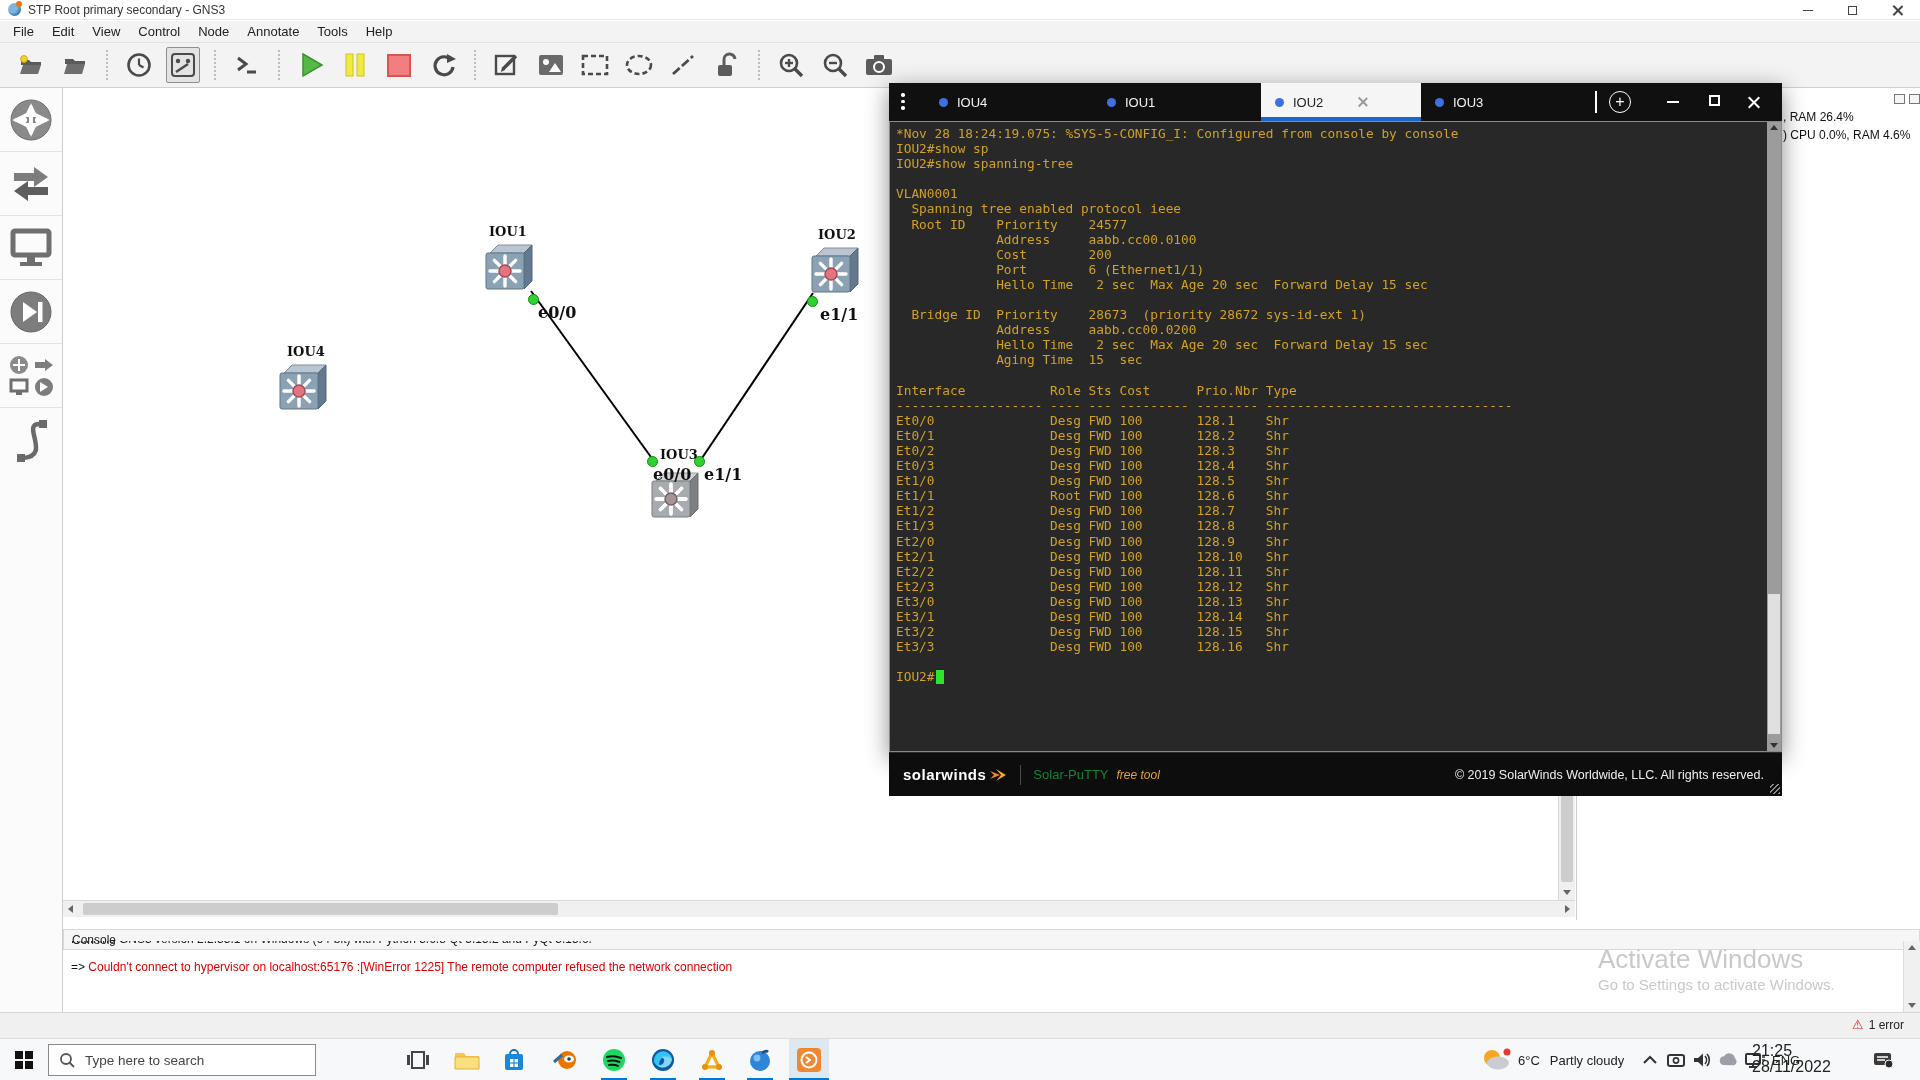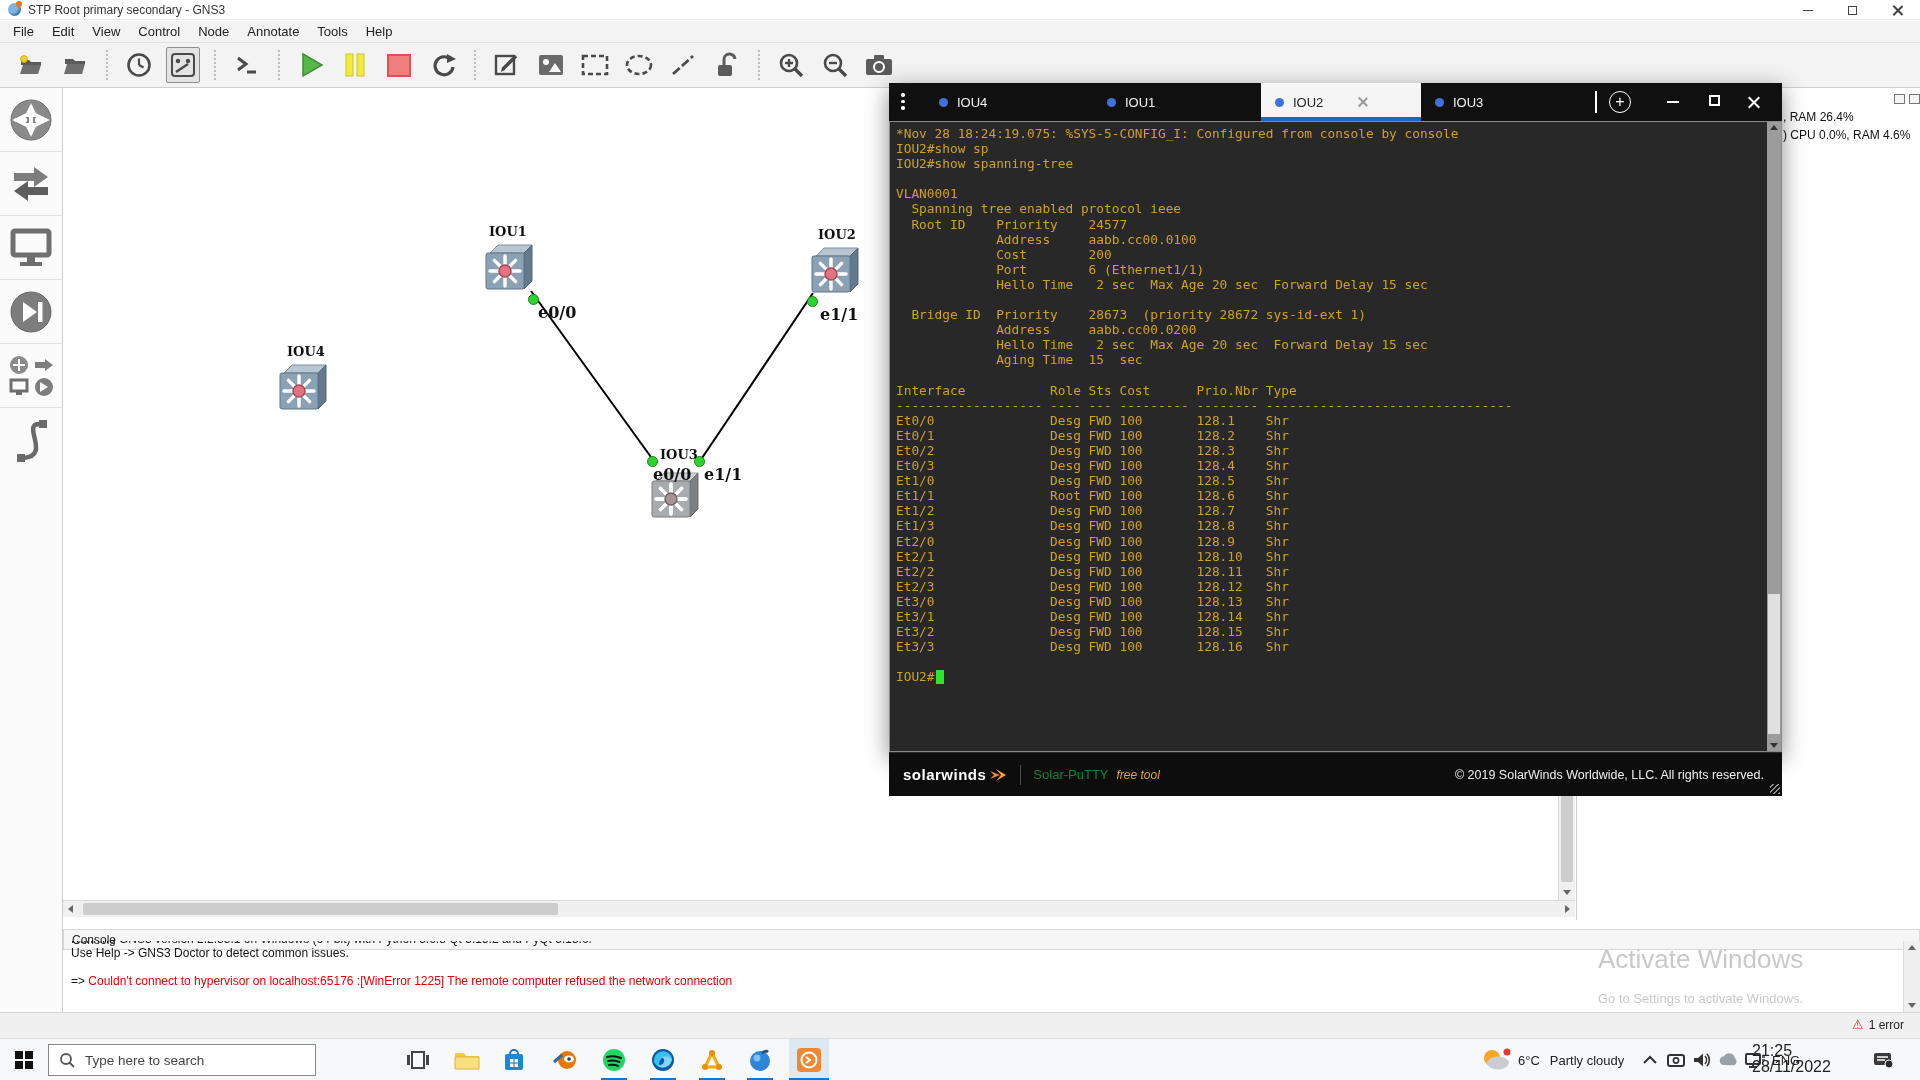--- a/index.html
+++ b/index.html
@@ -65,21 +65,21 @@
   .console-body { position:absolute; left:1px; top:21px; width:1839px; height:71px; overflow:hidden; font-size:12px; color:#111; line-height:14px; padding-left:7px; }
   .console-line { white-space:nowrap; }
   .console-clipped { margin-top:-9px; color:#222; }
   .console-error { color:#e00000; }
   .console-error .prefix { color:#111; }
   .console-scroll { position:absolute; right:0; top:21px; width:17px; height:71px; background:#f0f0f0; border-left:1px solid #dcdcdc; }
 
   
   .watermark { z-index:6; text-align:left; pointer-events:none; }
   .wm1 { font-size:26px; color:#c9c9c9; }
-  .wm2 { font-size:13px; color:#c9c9c9; margin-top:16px; }
+  .wm2 { font-size:15px; color:#c9c9c9; margin-top:1px; }
 
   
   .statusbar { left:0; top:1012px; width:1920px; height:26px; background:#f0f0f0; border-top:1px solid #d7d7d7; }
   .err-badge { position:absolute; left:1852px; top:4px; display:flex; align-items:center; gap:5px; font-size:12px; color:#222; }
   .warn-tri { color:#d21f1f; font-size:13px; font-family:"DejaVu Sans", sans-serif; }
 
   
   .term-win { left:889px; top:83px; width:893px; height:671px; z-index:10; box-shadow:0 6px 22px rgba(0,0,0,.45); background:#101010; }
   .tabbar { position:absolute; left:0; top:0; width:893px; height:38px; background:#101010; }
   .kebab { position:absolute; left:12px; top:10px; width:4px; height:18px; }
@@ -416,21 +416,20 @@
     <div class="dock-btn" style="left:317px; top:6px"></div>
     <div class="dock-btn" style="left:332px; top:6px"></div>
     <div class="summary-text" style="left:206px; top:22px">, RAM 26.4%</div>
     <div class="summary-text" style="left:206px; top:40px">) CPU 0.0%, RAM 4.6%</div>
   </div>
 
   <div class="abs console-panel">
     <div class="console-header">Console</div>
     <div class="console-body">
       <div class="console-line console-clipped">Running GNS3 version 2.2.33.1 on Windows (64-bit) with Python 3.6.8 Qt 5.15.2 and PyQt 5.15.6.</div>
-      <div class="console-line">Use Help -&gt; GNS3 Doctor to detect common issues.</div>
       <div class="console-line">&nbsp;</div>
       <div class="console-line console-error"><span class="prefix">=&gt; </span><span>Couldn't connect to hypervisor on localhost:65176 :[WinError 1225] The remote computer refused the network connection</span></div>
     </div>
     <div class="console-scroll">
       <span class="tri tri-up" style="left:4px; top:4px"></span>
       <span class="tri tri-down" style="left:4px; bottom:4px"></span>
     </div>
   </div>
 
   <div class="abs watermark" style="left:1598px; top:944px">

